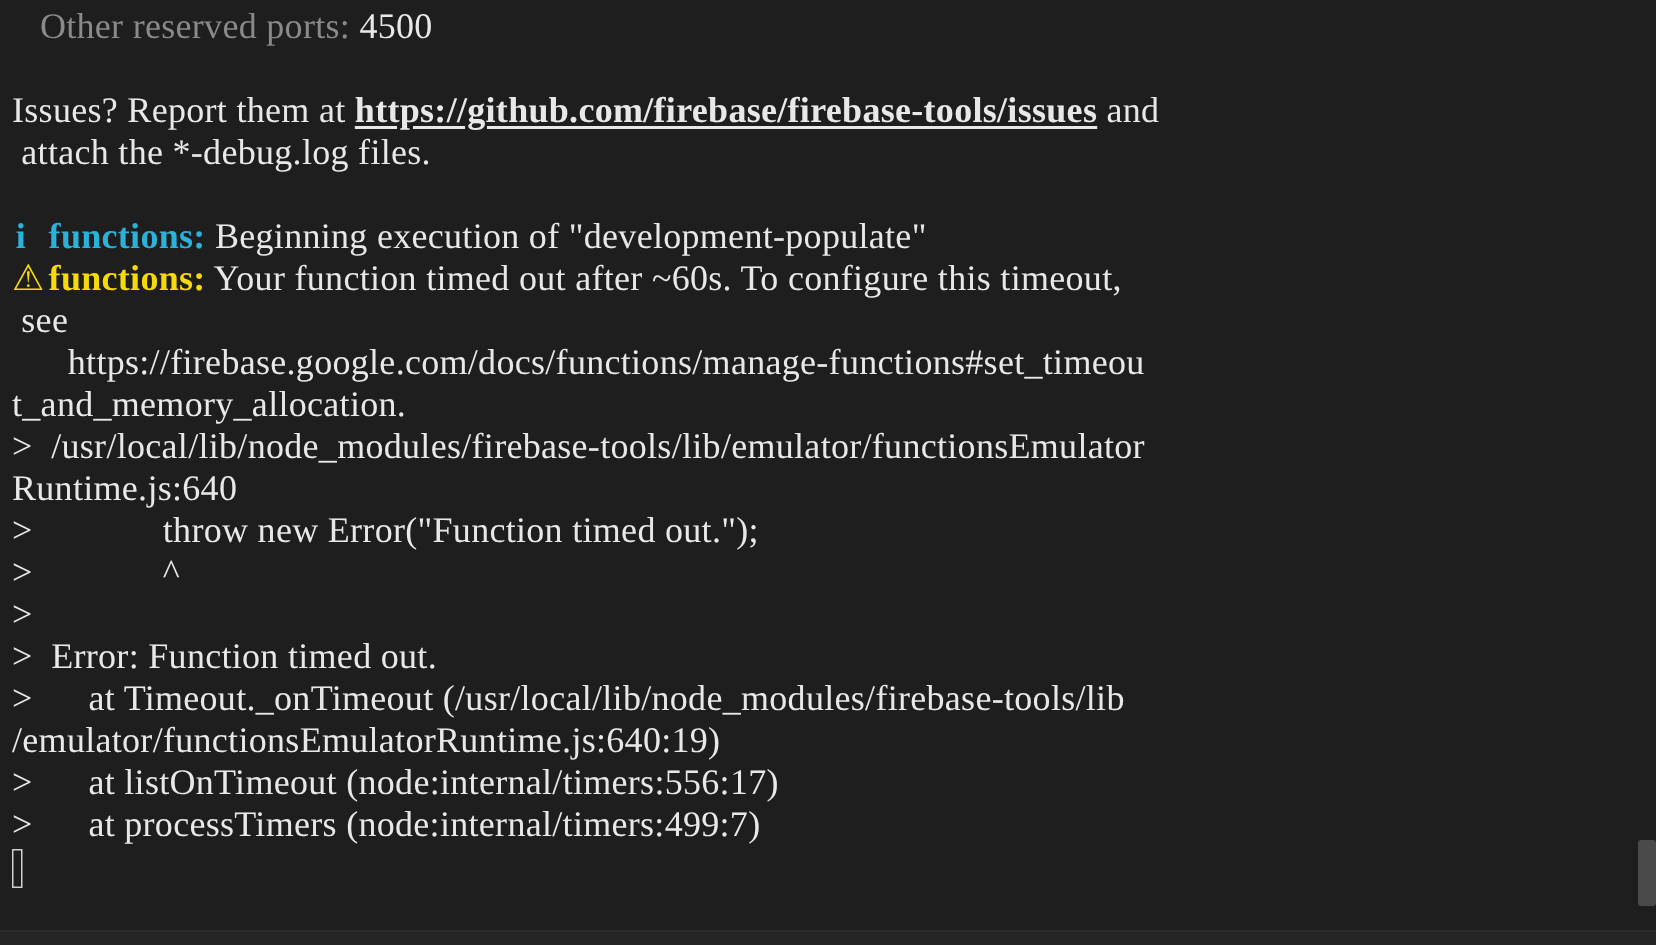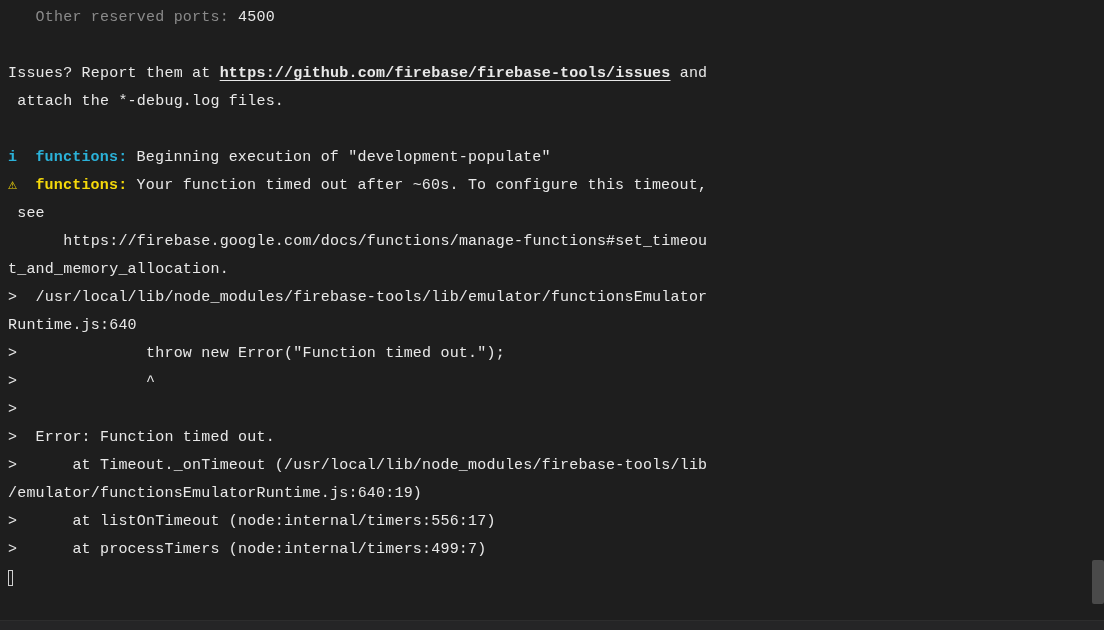--- a/index.html
+++ b/index.html
@@ -8,22 +8,22 @@
     width: 1104px;
     height: 630px;
     background: #1e1e1e;
     overflow: hidden;
   }
   .terminal {
     box-sizing: border-box;
     width: 898px;
     height: 620px;
     padding: 4px 8px 4px 8px;
-    font-family: Liberation Mono, monospace;
-    font-size: 15px;
+    font-family: Liberation Serif, serif;
+    font-size: 24px;
     line-height: 28px;
     color: #e8e8e8;
     white-space: pre-wrap;
     word-break: break-all;
     letter-spacing: 0.2px;
   }
   .dim { color: #8a8a8a; }
   .white { color: #e8e8e8; }
   .bold { font-weight: 700; }
   .cyan { color: #2bb2d9; }

